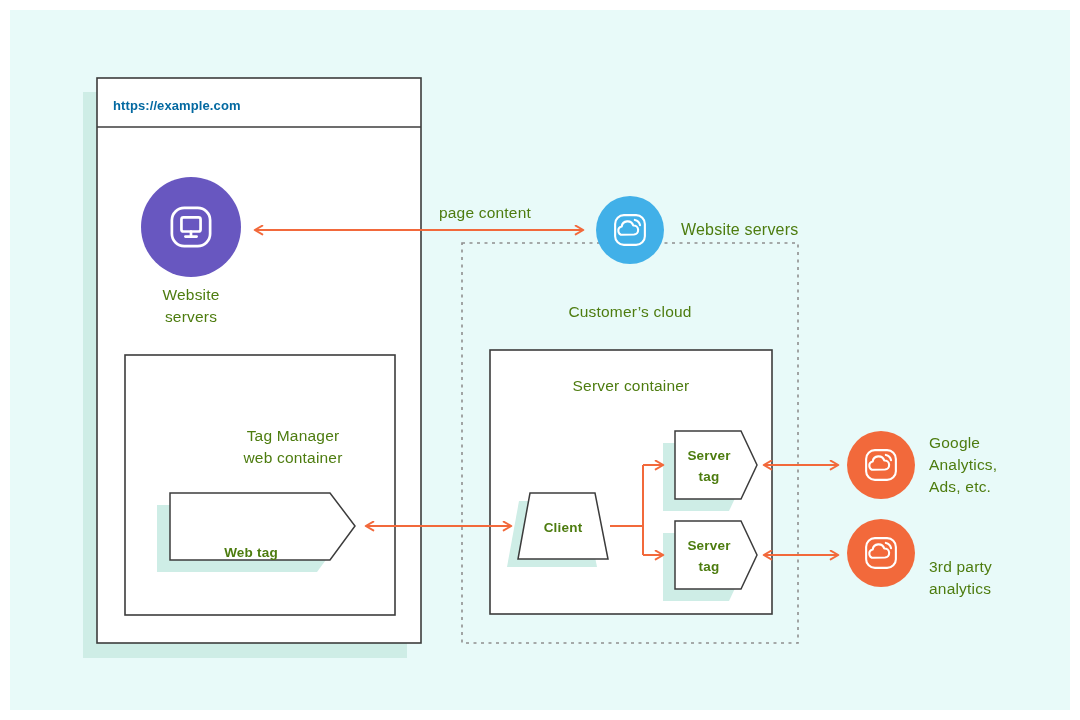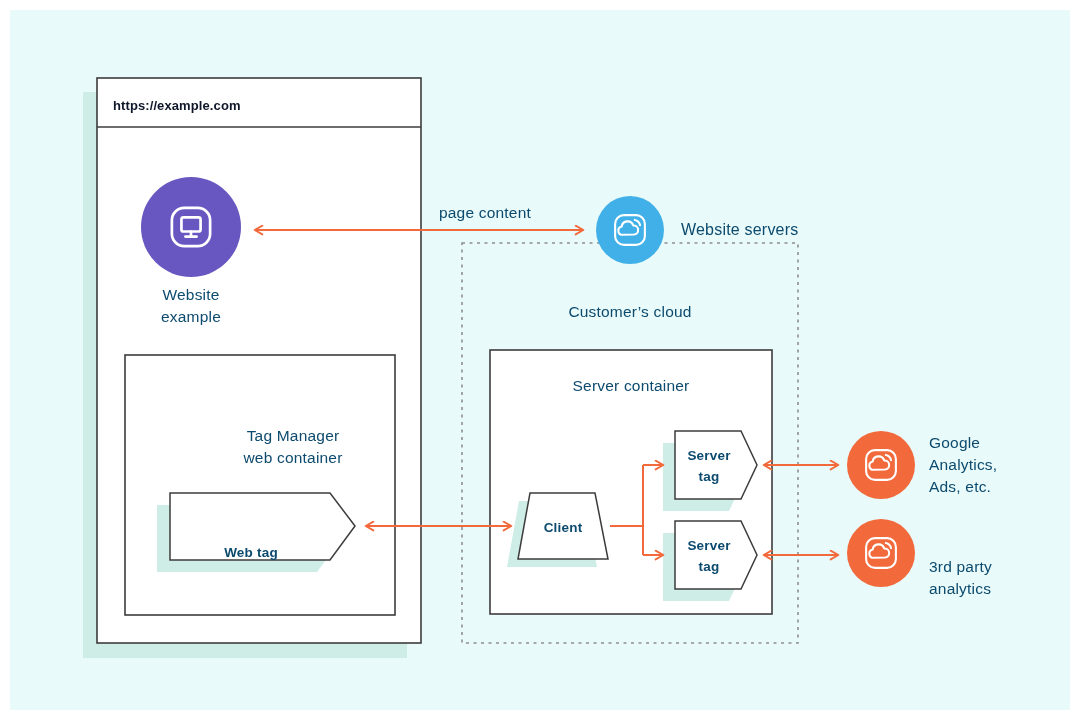--- a/index.html
+++ b/index.html
@@ -1,25 +1,25 @@
 <!DOCTYPE html>
 <html><head>
 <meta charset="utf-8">
 <style>
   html,body { margin:0; padding:0; background:#ffffff; }
   body { width:1080px; height:720px; font-family:"Liberation Sans","DejaVu Sans",sans-serif; }
   #stage { position:relative; width:1080px; height:720px; overflow:hidden; }
   .canvas { position:absolute; left:10px; top:10px; width:1060px; height:700px; background:#e8faf9; }
   svg.layer { position:absolute; left:0; top:0; }
-  .lbl { position:absolute; color:#0c4a6e; font-size:15.5px; line-height:22px; white-space:nowrap; letter-spacing:.2px; }
+  .lbl { position:absolute; color:#4d7c0f; font-size:15.5px; line-height:22px; white-space:nowrap; letter-spacing:.2px; }
   .ctr { transform:translate(-50%,-50%); text-align:center; }
   .vctr { transform:translateY(-50%);text-align:center; }
   .b { font-weight:bold; }
   .sm { font-size:13.5px; line-height:21px; }
-  .url { font-size:13px; font-weight:bold; color:#0f172a; letter-spacing:.1px; }
+  .url { font-size:13px; font-weight:bold; color:#0369a1; letter-spacing:.1px; }
   .circle { position:absolute; border-radius:50%; display:flex; align-items:center; justify-content:center; }
   .c-purple { background:#6857c0; width:100px; height:100px; }
   .c-blue   { background:#41b0e8; width:68px; height:68px; }
   .c-orange { background:#f2693b; width:68px; height:68px; }
 </style>
 </head>
 <body>
 
 <div id="stage">
   <div class="canvas"></div>
@@ -100,21 +100,21 @@
         <path d="M15.5,29.5 a4.8,4.8 0 0 1 -1,-9.5 a6.8,6.8 0 0 1 13.2,-1.2 a5.2,5.2 0 0 1 0.8,10.4 z"></path>
         <path d="M29.5,12.5 a8,8 0 0 1 6,6"></path>
       </g>
     </svg>
   </div>
 
   <div class="lbl url" style="left:113px; top:95px;">https://example.com</div>
 
   <div class="lbl ctr" style="left:191px; top:306px;">
     <div>Website</div>
-    <div>example</div>
+    <div>servers</div>
   </div>
 
   <div class="lbl ctr" style="left:260px; top:447px;margin-left:33px;">
     <div>Tag Manager</div>
     <div>web container</div>
   </div>
 
   <div class="lbl ctr b sm" style="left:251px; top:552px;">Web tag</div>
 
   <div class="lbl ctr" style="left:485px; top:213px;">page content</div>

